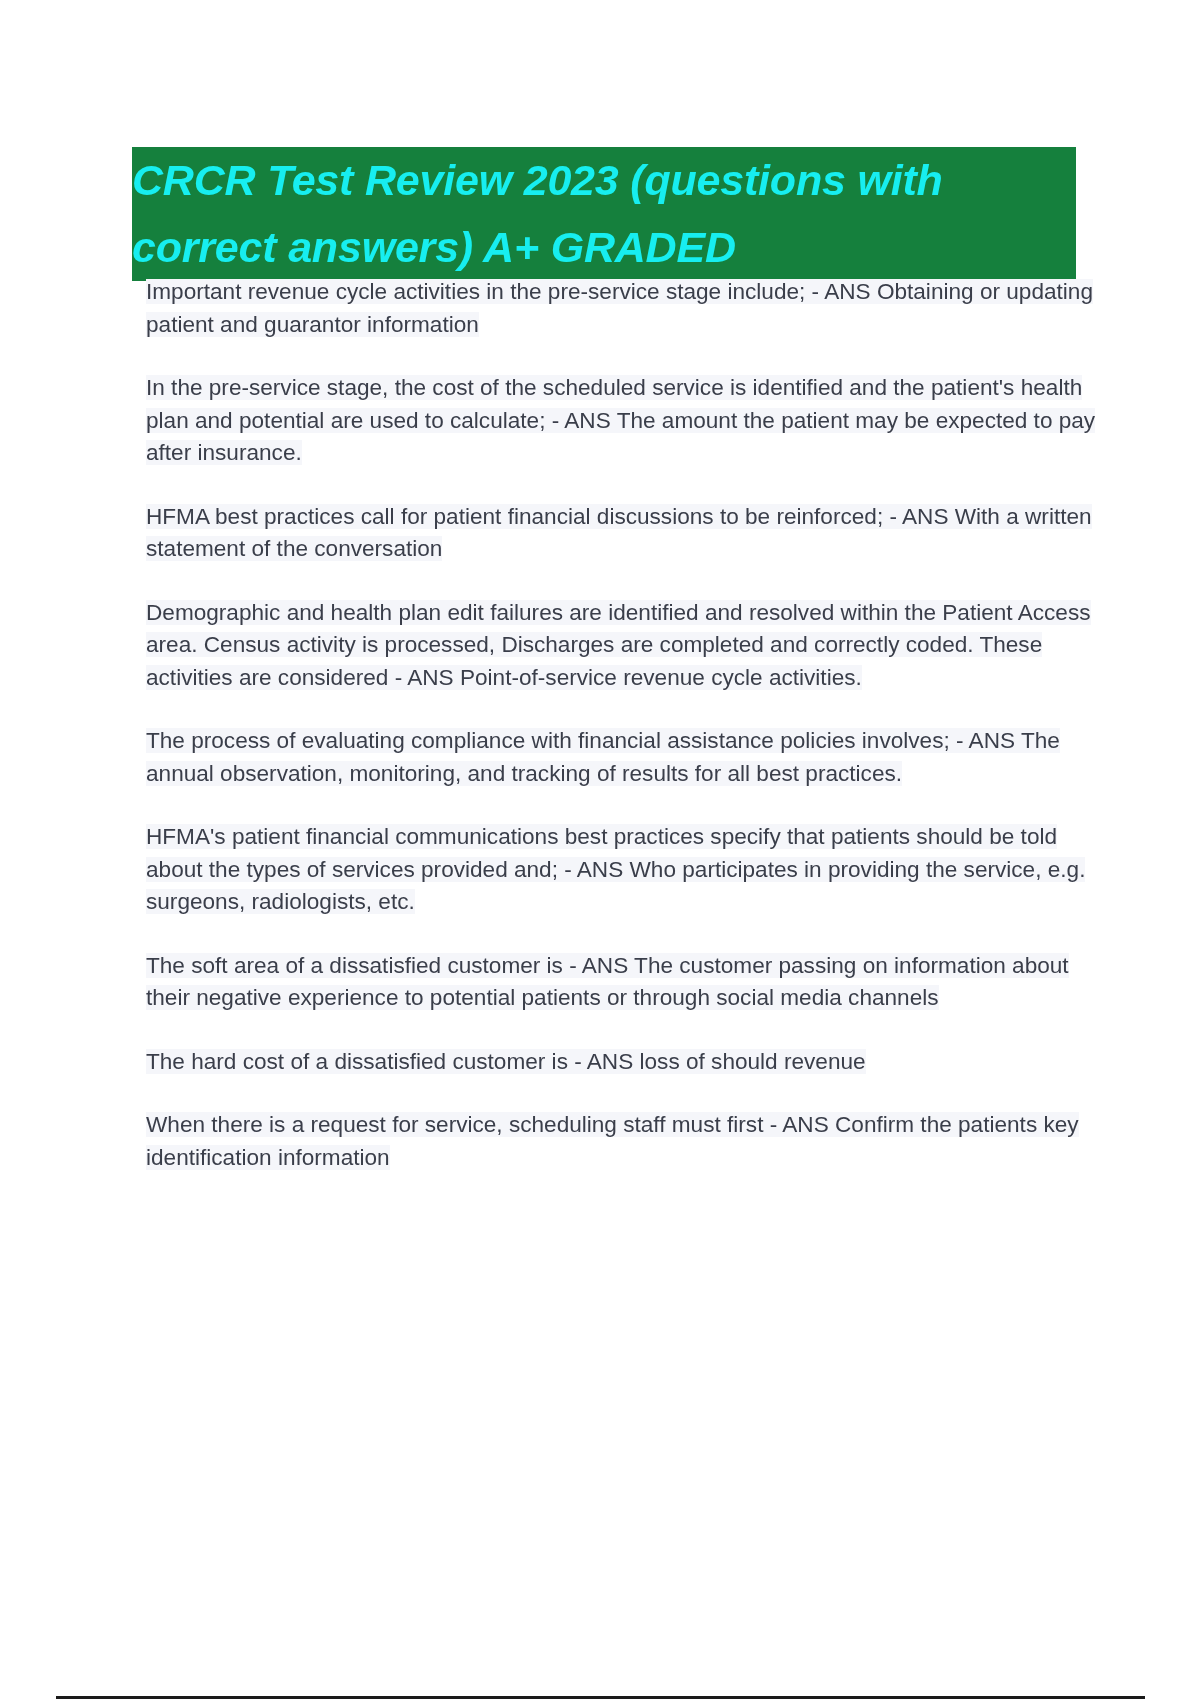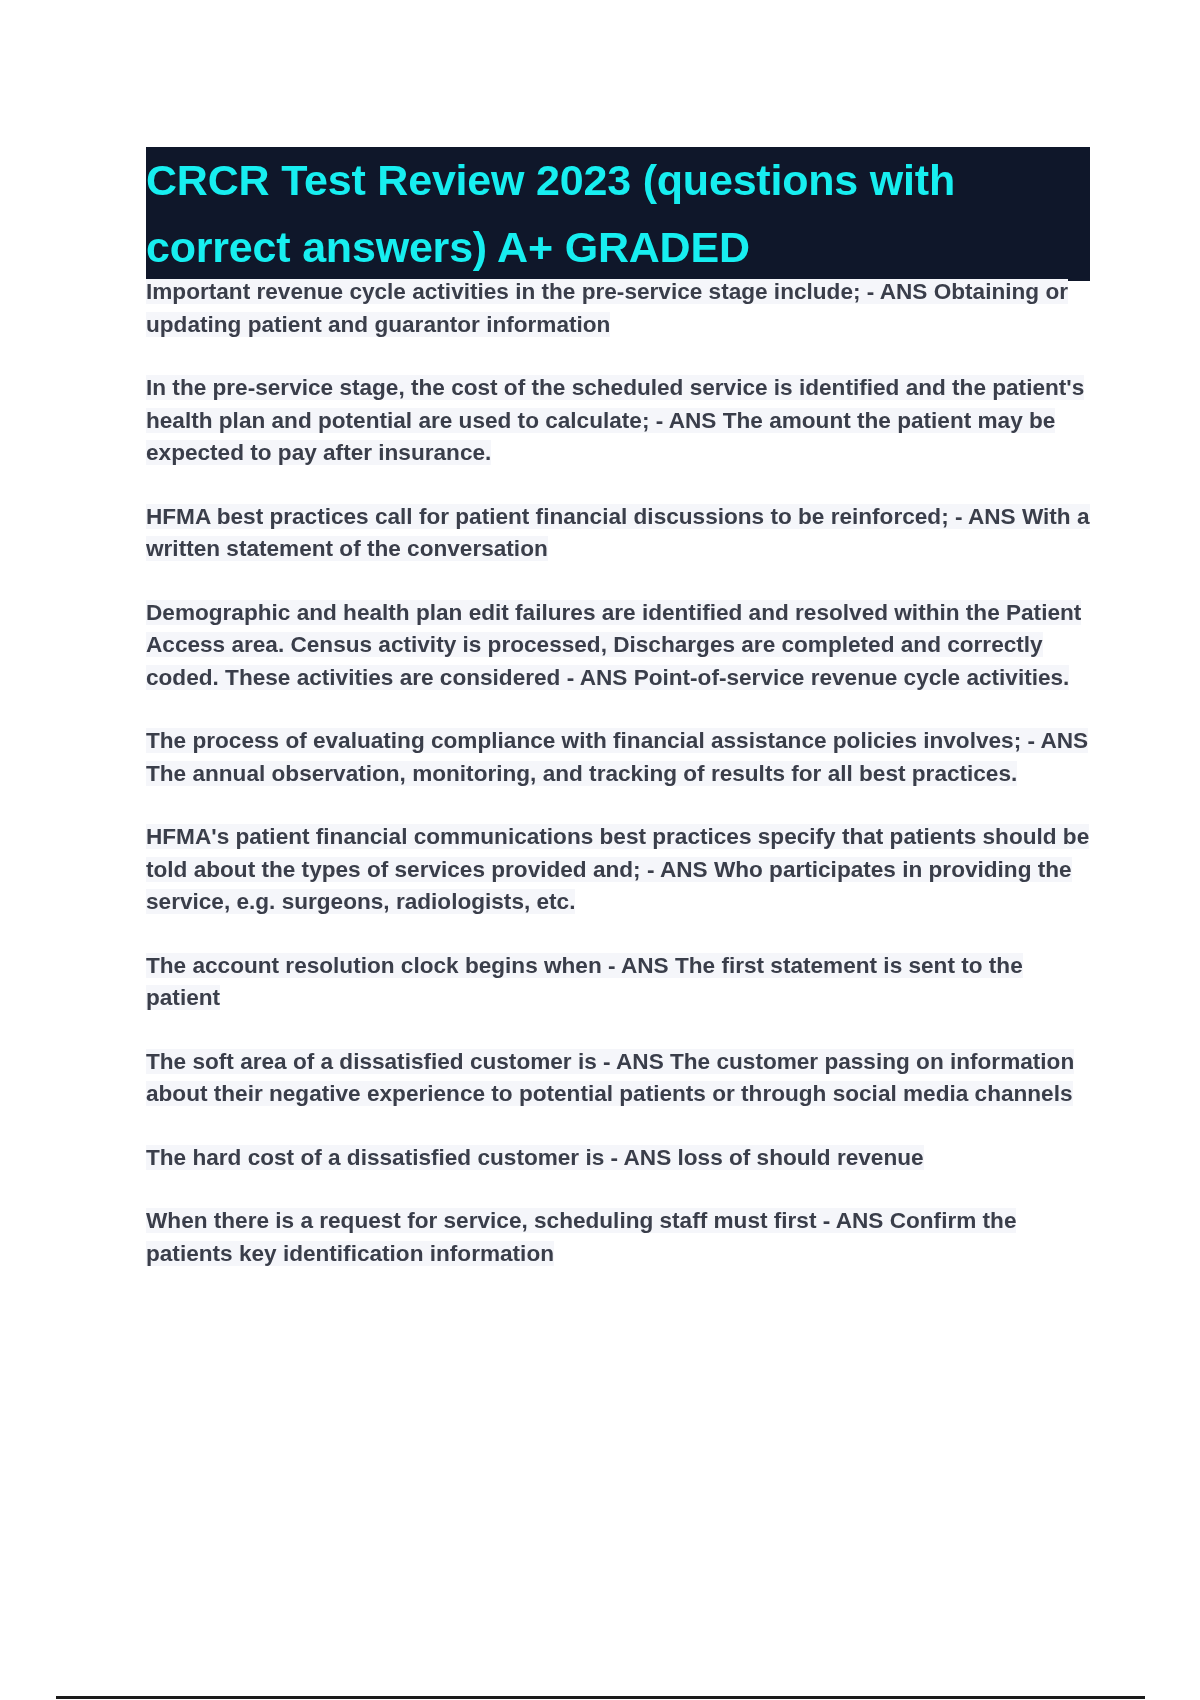--- a/index.html
+++ b/index.html
@@ -1,24 +1,24 @@
 <!DOCTYPE html>
 <html><head>
 <meta charset="utf-8">
 <style>
   html, body { margin: 0; padding: 0; background: #ffffff; }
   body { width: 1200px; height: 1700px; position: relative; overflow: hidden;
          font-family: "Liberation Sans", sans-serif; }
   .page { position: absolute; left: 0; top: 0; width: 1200px; height: 1700px; }
-  .title-block { position: absolute; left: 146px; top: 147px; width: 944px;
-                 background: #0f172a; padding: 0 0 0 0; }
+  .title-block { position: absolute; left: 132px; top: 147px; width: 944px;
+                 background: #15803d; padding: 0 0 0 0; font-style: italic; }
   .title { margin: 0; color: #17eef0; font-weight: bold; font-size: 43px;
            line-height: 67px; letter-spacing: -0.2px; }
   .qa-list { position: absolute; left: 146px; top: 276px; width: 950px; }
-  .qa { margin: 0 0 31px 0; font-weight: bold; font-size: 22.6px; line-height: 32.5px;
+  .qa { margin: 0 0 31px 0; font-weight: normal; font-size: 22.6px; line-height: 32.5px;
         color: #3a3e4a; }
   .qa span.hl { background: #f5f6fa; box-decoration-break: clone; -webkit-box-decoration-break: clone; }
   .footer-line { position: absolute; left: 56px; top: 1696px; width: 1089px; height: 3px;
                  background: #1a1a1a; }
 </style>
 </head>
 <body>
 
 <div class="page">
 
@@ -32,21 +32,20 @@
     <p class="qa"><span class="hl"><span>In the pre-service stage, the cost of the scheduled service is identified and the patient's health plan and potential are used to calculate;</span> <span>-  ANS</span>  <span>The amount the patient may be expected to pay after insurance.</span></span></p>
 
     <p class="qa"><span class="hl"><span>HFMA best practices call for patient financial discussions to be reinforced;</span> <span>-  ANS</span>  <span>With a written statement of the conversation</span></span></p>
 
     <p class="qa"><span class="hl"><span>Demographic and health plan edit failures are identified and resolved within the Patient Access area. Census activity is processed, Discharges are completed and correctly coded. These activities are considered</span> <span>-  ANS</span>  <span>Point-of-service revenue cycle activities.</span></span></p>
 
     <p class="qa"><span class="hl"><span>The process of evaluating compliance with financial assistance policies involves;</span> <span>-  ANS</span>  <span>The annual observation, monitoring, and tracking of results for all best practices.</span></span></p>
 
     <p class="qa"><span class="hl"><span>HFMA's patient financial communications best practices specify that patients should be told about the types of services provided and;</span> <span>-  ANS</span>  <span>Who participates in providing the service, e.g. surgeons, radiologists, etc.</span></span></p>
 
-    <p class="qa"><span class="hl"><span>The account resolution clock begins when</span> <span>-  ANS</span>  <span>The first statement is sent to the patient</span></span></p>
 
     <p class="qa"><span class="hl"><span>The soft area of a dissatisfied customer is</span> <span>-  ANS</span>  <span>The customer passing on information about their negative experience to potential patients or through social media channels</span></span></p>
 
     <p class="qa"><span class="hl"><span>The hard cost of a dissatisfied customer is</span> <span>-  ANS</span>  <span>loss of should revenue</span></span></p>
 
     <p class="qa"><span class="hl"><span>When there is a request for service, scheduling staff must first</span> <span>-  ANS</span>  <span>Confirm the patients key identification information</span></span></p>
   </div>
 
   <div class="footer-line"></div>
 </div>

